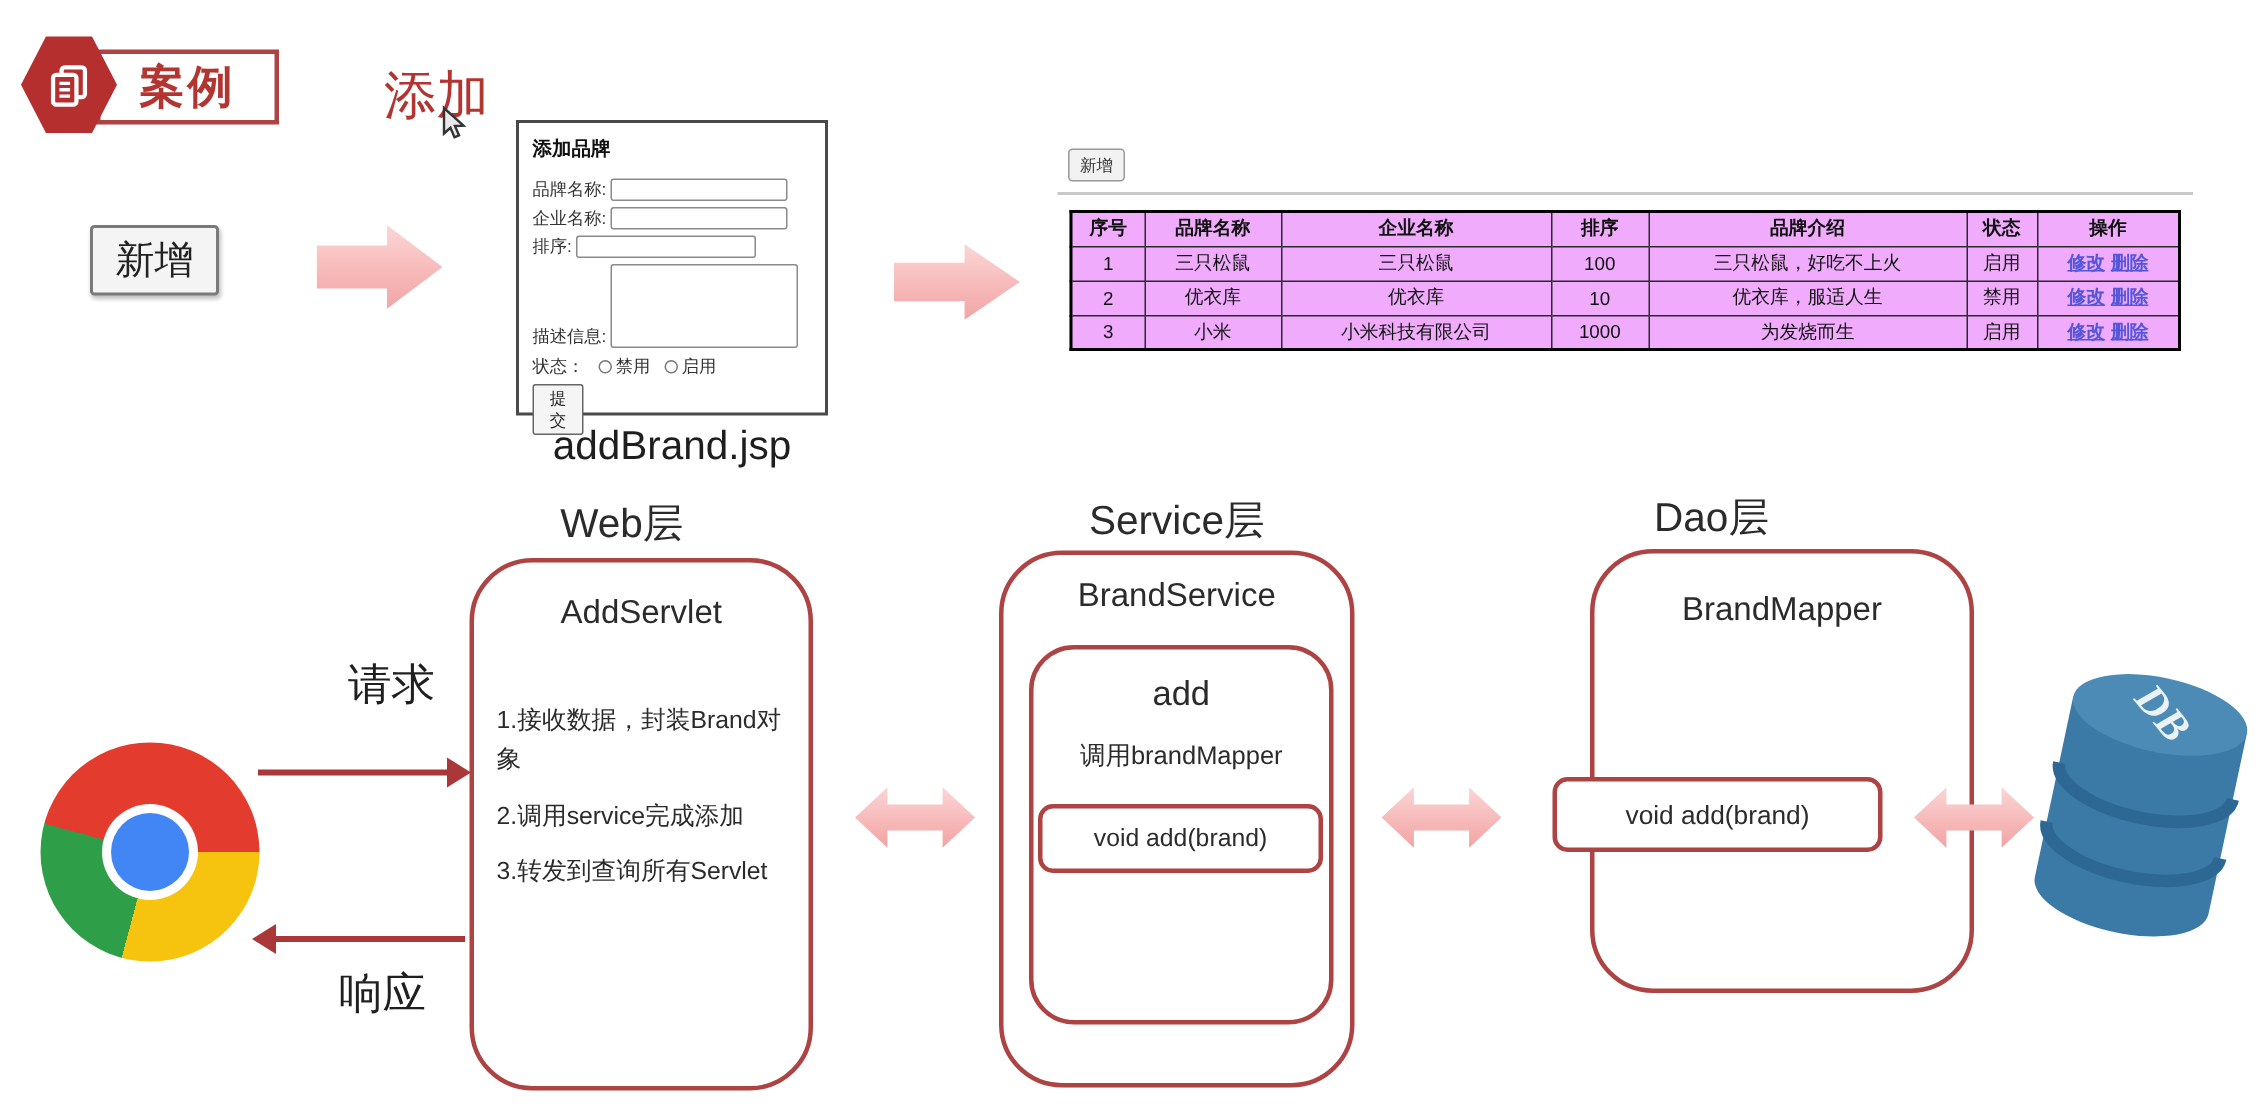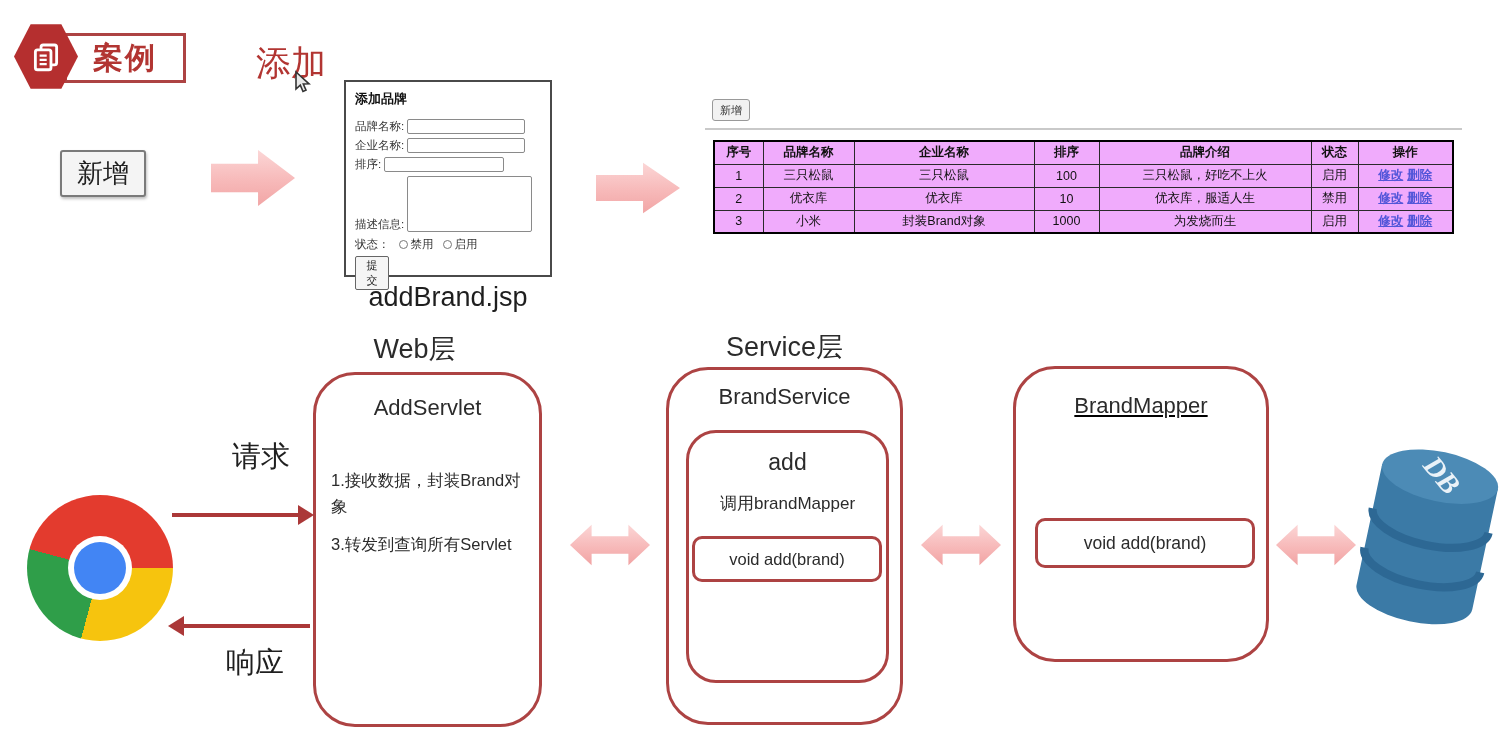--- a/index.html
+++ b/index.html
@@ -67,21 +67,21 @@
 
   
   .layer-title { position:absolute; text-align:center; font-size:27px; color:#2b2b2b; font-weight:500; }
   .t-web { left:300px; top:331px; width:229px; }
   .t-service { left:666px; top:329px; width:237px; }
   .t-dao { left:1013px; top:327px; width:256px; }
 
   .red-box { position:absolute; border:3.5px solid #ad4343; border-radius:42px; background:#fff; }
   .web-box { left:313px; top:372px; width:229px; height:355px; }
   .svc-box { left:666px; top:367px; width:237px; height:358px; }
-  .dao-box { left:1013px; top:366px; width:256px; height:296px;text-decoration:underline; }
+  .dao-box { left:1060px; top:366px; width:256px; height:296px; }
   .class-title { text-align:center; font-size:22px; color:#2b2b2b; }
   .web-box .class-title { margin-top:20px; }
   .svc-box .class-title { margin-top:14px; }
   .dao-box .class-title { margin-top:24px; }
   .web-steps { margin-top:46px; padding:0 15px; font-size:16.5px; color:#2b2b2b; }
   .web-steps div { margin-bottom:11px; line-height:1.6; }
 
   .svc-inner { position:absolute; left:686px; top:430px; width:203px; height:253px;
     border:3.5px solid #ad4343; border-radius:30px; background:#fff; }
   .svc-method-name { text-align:center; font-size:23px; color:#2b2b2b; margin-top:16px; }
@@ -210,36 +210,38 @@
       <td>优衣库</td>
       <td>优衣库</td>
       <td>10</td>
       <td>优衣库，服适人生</td>
       <td>禁用</td>
       <td><span class="lnk">修改</span><span class="lnk">删除</span></td>
     </tr>
     <tr>
       <td>3</td>
       <td>小米</td>
-      <td>封装Brand对象</td>
+      <td>小米科技有限公司</td>
       <td>1000</td>
       <td>为发烧而生</td>
       <td>启用</td>
       <td><span class="lnk">修改</span><span class="lnk">删除</span></td>
     </tr>
   </tbody>
     </table>
 
   <div class="layer-title t-web">Web层</div>
   <div class="layer-title t-service">Service层</div>
+  <div class="layer-title t-dao">Dao层</div>
 
   <div class="red-box web-box">
     <div class="class-title">AddServlet</div>
     <div class="web-steps">
       <div>1.接收数据，封装Brand对象</div>
+      <div>2.调用service完成添加</div>
       <div>3.转发到查询所有Servlet</div>
     </div>
   </div>
 
   <div class="red-box svc-box">
     <div class="class-title">BrandService</div>
   </div>
   <div class="svc-inner">
     <div class="svc-method-name">add</div>
     <div class="svc-note">调用brandMapper</div>

